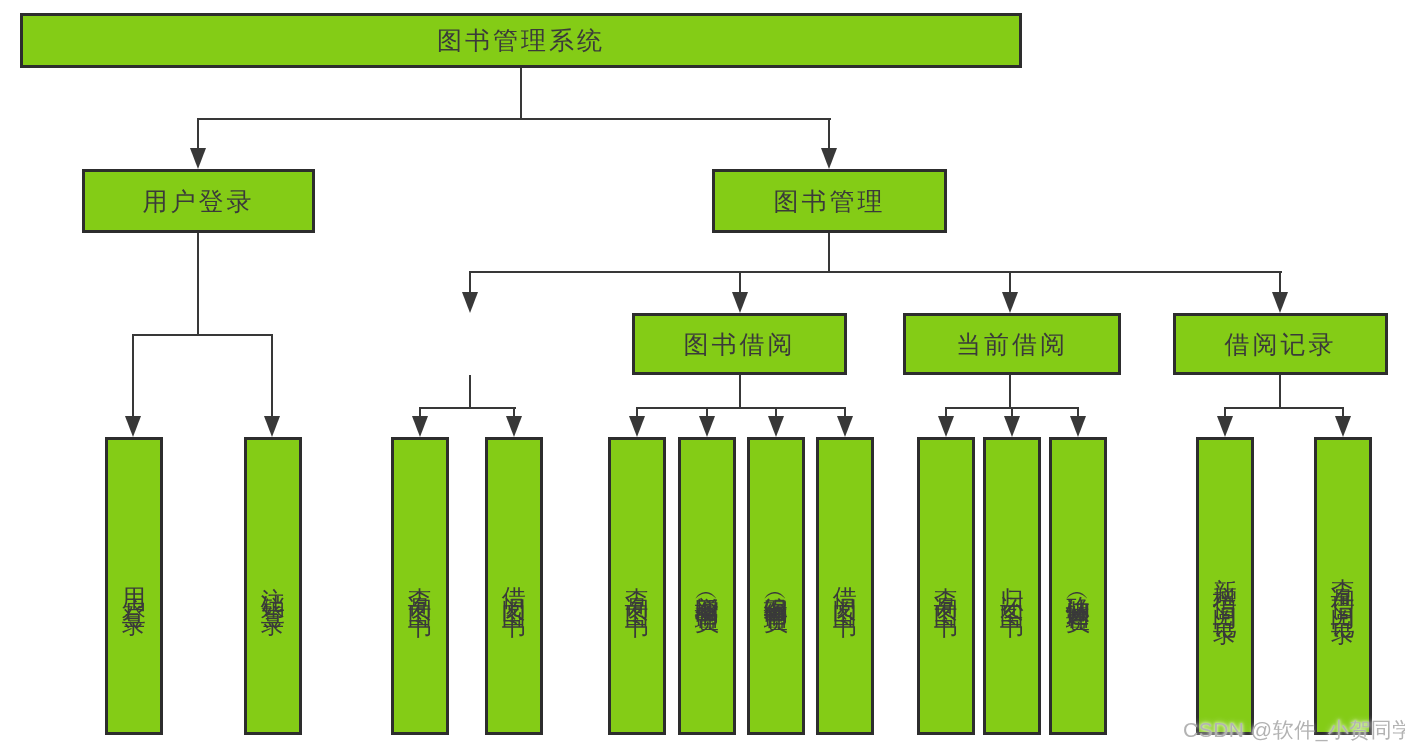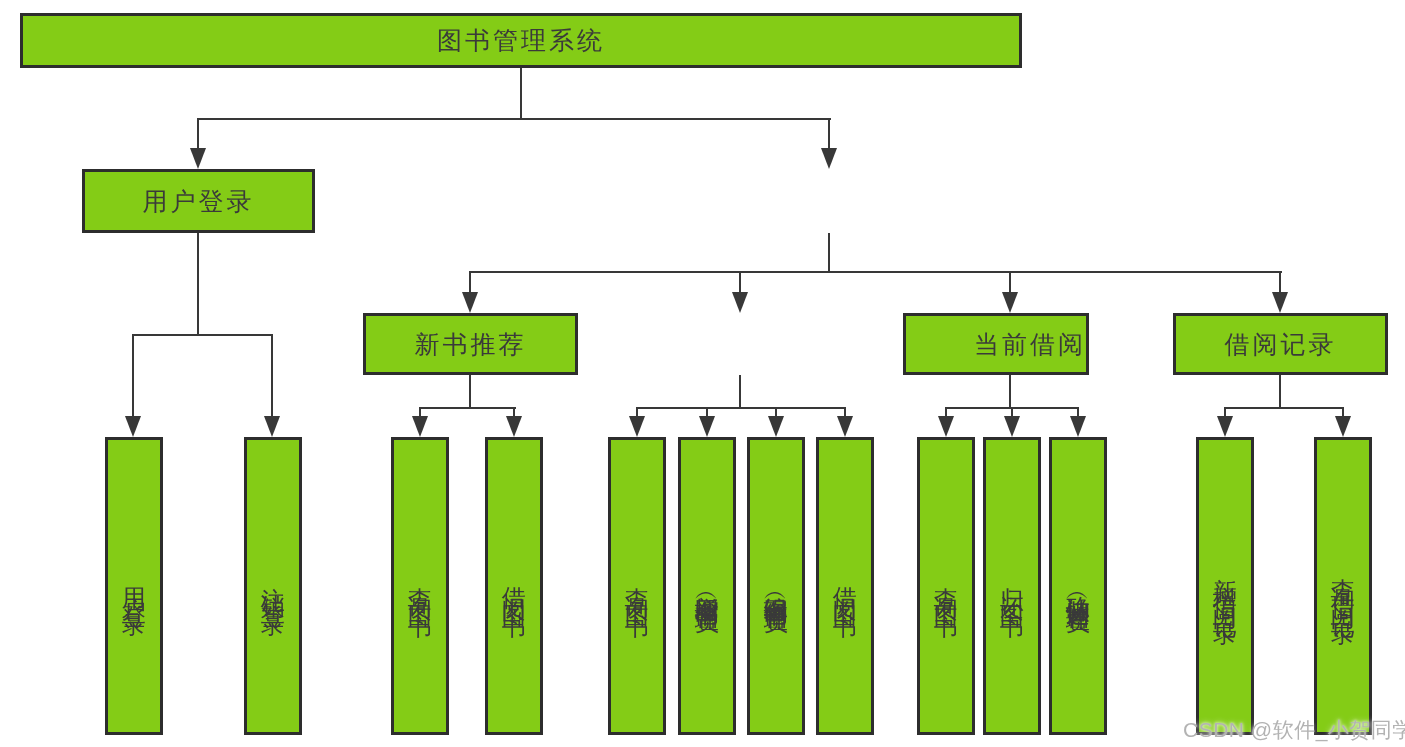--- a/index.html
+++ b/index.html
@@ -83,27 +83,30 @@
   <div class="arrow" style="left:1335px;top:416px;"></div>
 
   <div class="node hnode" style="left:20px;top:13px;width:1002px;height:55px;">
     <span>图书管理系统</span>
   </div>
 
   <div class="node hnode" style="left:82px;top:169px;width:233px;height:64px;">
     <span>用户登录</span>
   </div>
 
-
-  <div class="node hnode" style="left:363px;top:313px;width:215px;height:62px;">
-    <span>新书推荐</span>
+  <div class="node hnode" style="left:712px;top:169px;width:235px;height:64px;">
+    <span>图书管理</span>
   </div>
 
 
-  <div class="node hnode" style="left:903px;top:313px;width:186px;height:62px;justify-content:flex-end;">
+  <div class="node hnode" style="left:632px;top:313px;width:215px;height:62px;">
+    <span>图书借阅</span>
+  </div>
+
+  <div class="node hnode" style="left:903px;top:313px;width:218px;height:62px;">
     <span>当前借阅</span>
   </div>
 
   <div class="node hnode" style="left:1173px;top:313px;width:215px;height:62px;">
     <span>借阅记录</span>
   </div>
 
   <div class="node vnode" style="left:105px;top:437px;width:58px;height:298px;">
     <span class="vtext">用户登录</span>
   </div>

